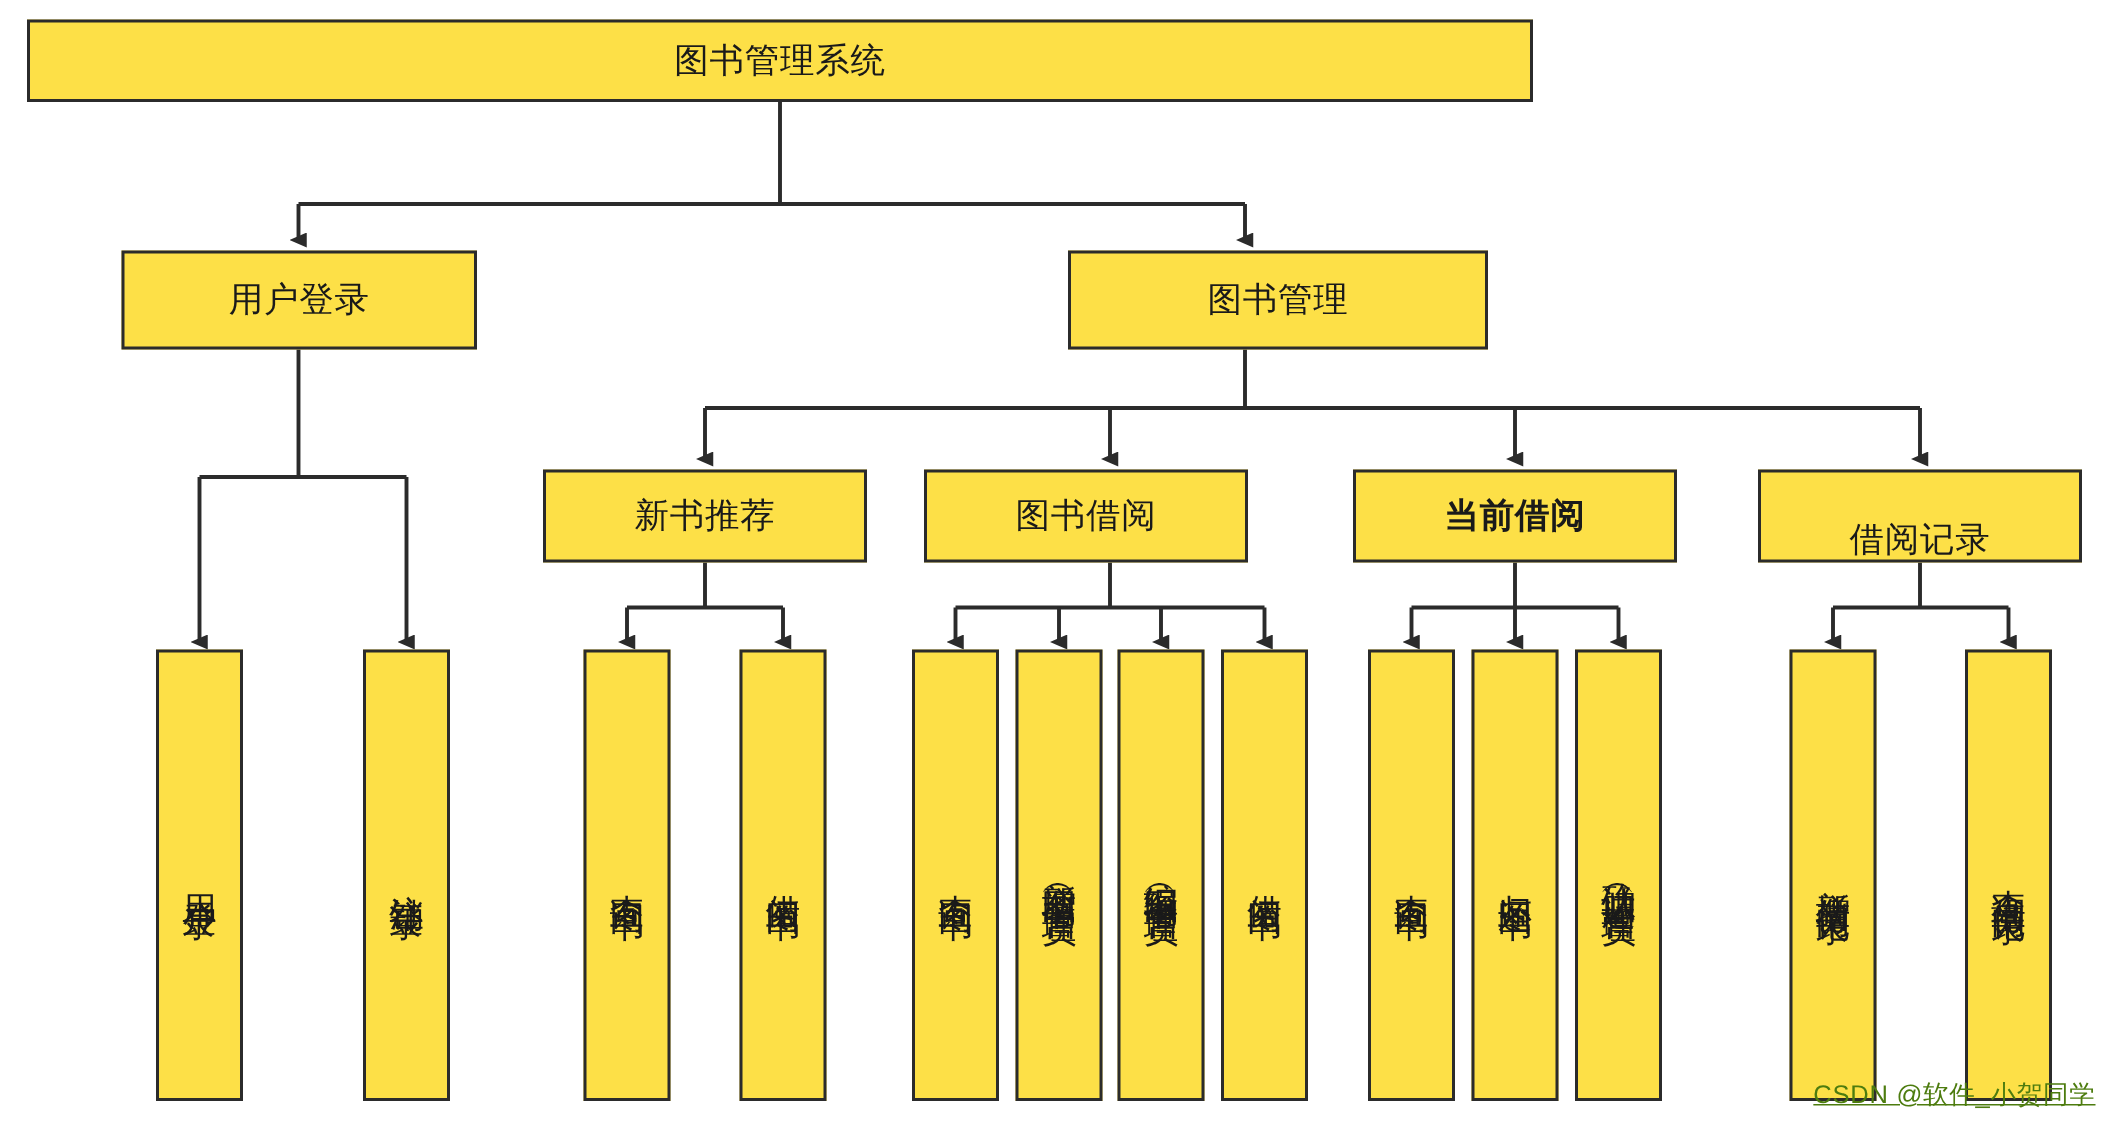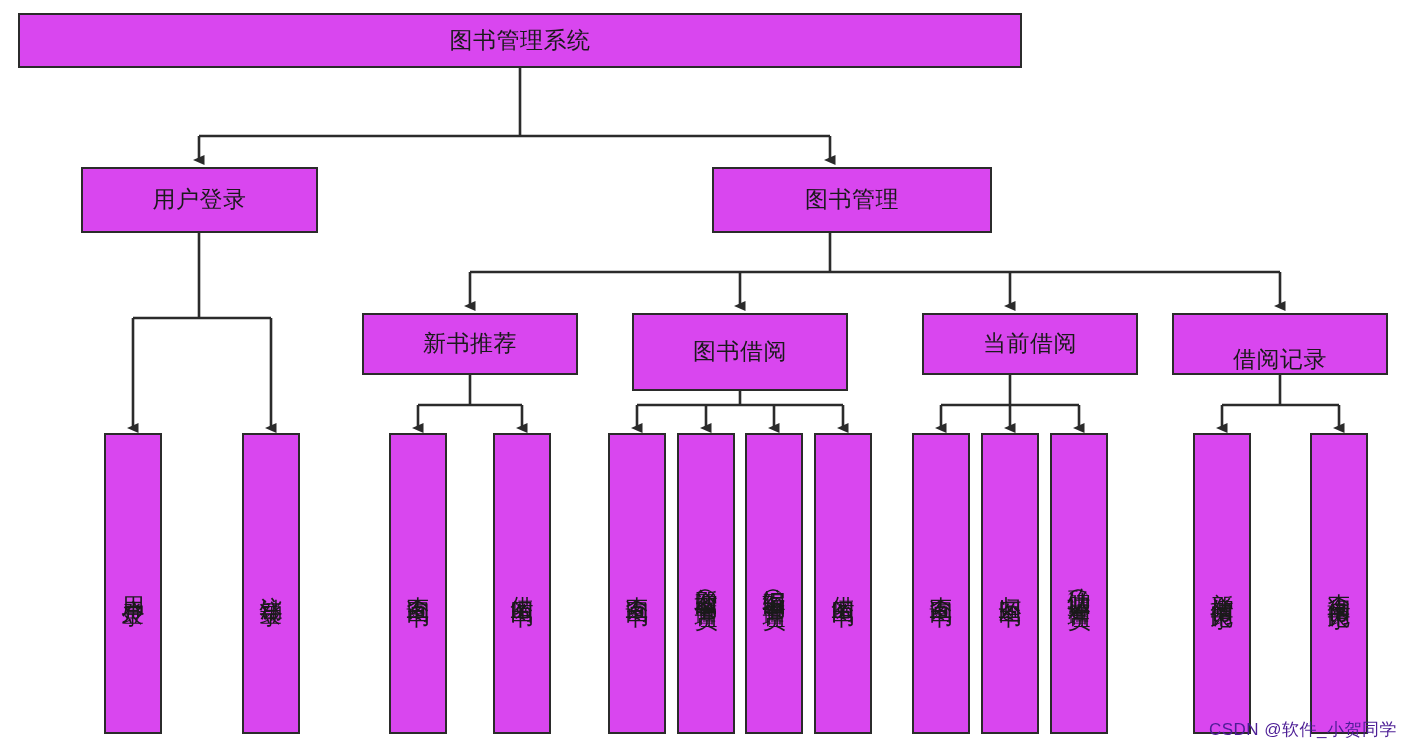--- a/index.html
+++ b/index.html
@@ -20,21 +20,21 @@
   svg.layer {
     position: absolute;
     top: 0;
     left: 0;
     width: 1405px;
     height: 747px;
   }
   .node-box {
     position: absolute;
     box-sizing: border-box;
-    background: #d946ef;
+    background: #fde047;
     border: 2px solid #2b2b2b;
     display: flex;
     align-items: center;
     justify-content: center;
     color: #1a1a1a;
   }
   .node-label {
     display: block;
     text-align: center;
     line-height: 1.18;
@@ -56,24 +56,25 @@
     writing-mode: vertical-rl;
     text-orientation: upright;
     letter-spacing: 3px;
     line-height: 1;
   }
   .watermark {
     position: absolute;
     right: 8px;
     bottom: 6px;
     font-size: 17px;
-    color: #4c1d95;
+    color: #4d7c0f;
     letter-spacing: 0.5px;
     white-space: nowrap;
     pointer-events: none;
+    text-decoration: underline;
   }
 </style>
 </head>
 <body>
 
 <div id="diagram-root">
 
   <svg class="layer" viewBox="0 0 1405 747">
     <defs>
       <marker id="arrow" markerWidth="12" markerHeight="12" refX="5" refY="6" orient="auto" markerUnits="userSpaceOnUse">
@@ -134,24 +135,24 @@
   <div class="node-box horiz" style="left:81px; top:167px; width:237px; height:66px;">
     <span class="node-label">用户登录</span>
   </div>
   <div class="node-box horiz" style="left:712px; top:167px; width:280px; height:66px;">
     <span class="node-label">图书管理</span>
   </div>
 
   <div class="node-box horiz" style="left:362px; top:313px; width:216px; height:62px;">
     <span class="node-label">新书推荐</span>
   </div>
-  <div class="node-box horiz" style="left:632px; top:313px; width:216px; height:78px;">
+  <div class="node-box horiz" style="left:616px; top:313px; width:216px; height:62px;">
     <span class="node-label">图书借阅</span>
   </div>
-  <div class="node-box horiz" style="left:922px; top:313px; width:216px; height:62px;">
+  <div class="node-box horiz" style="left:902px; top:313px; width:216px; height:62px;font-weight:bold;">
     <span class="node-label">当前借阅</span>
   </div>
   <div class="node-box horiz" style="left:1172px; top:313px; width:216px; height:62px;align-items:flex-end;">
     <span class="node-label">借阅记录</span>
   </div>
 
   <div class="node-box vert" style="left:104px; top:433px; width:58px; height:301px;">
     <span class="node-label">用户登录</span>
   </div>
   <div class="node-box vert" style="left:242px; top:433px; width:58px; height:301px;">

